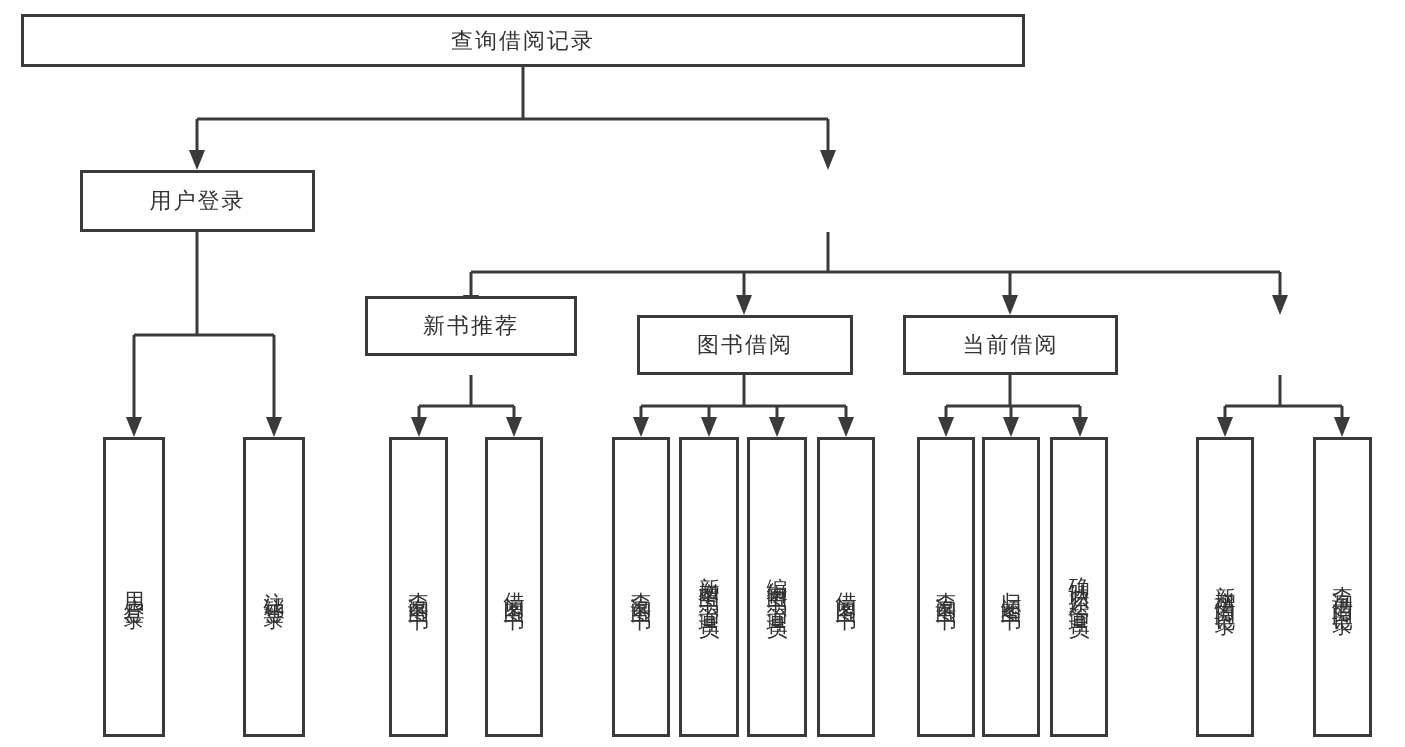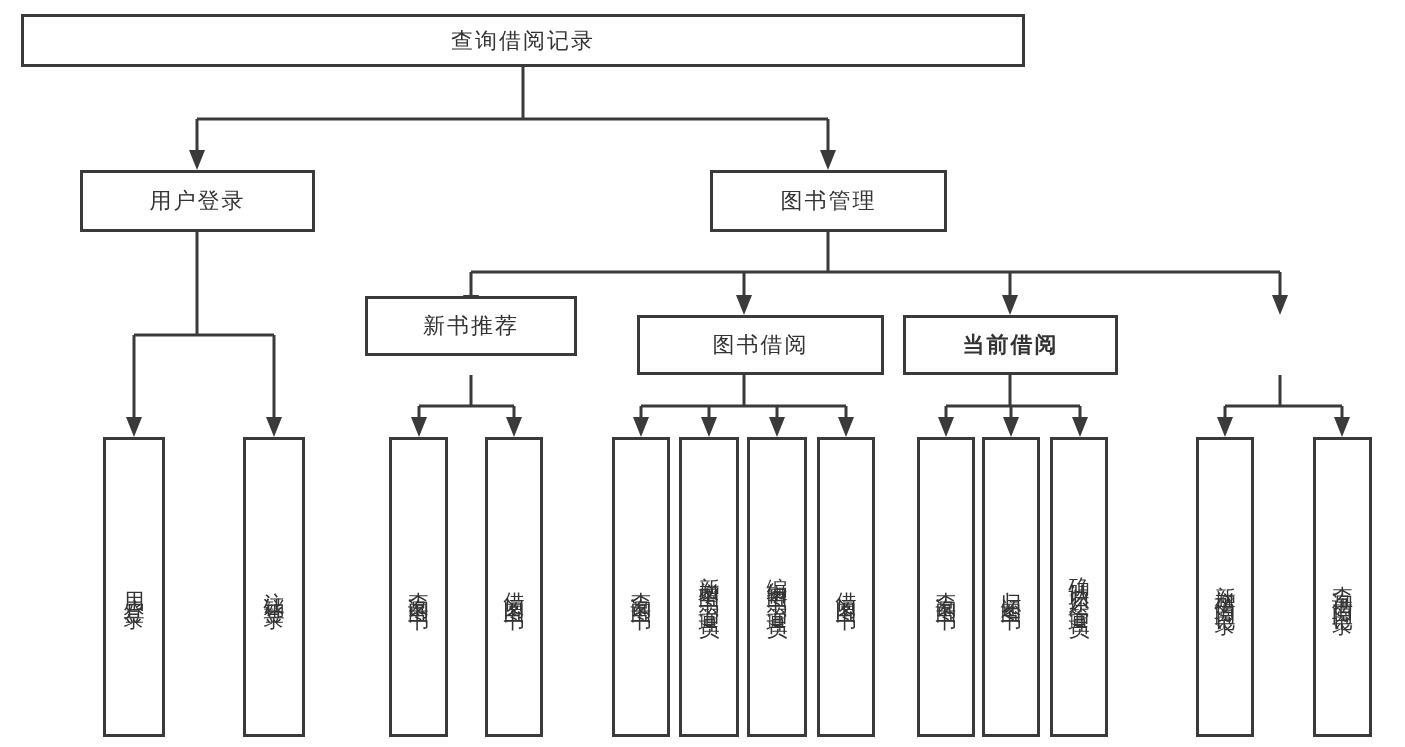--- a/index.html
+++ b/index.html
@@ -77,31 +77,28 @@
     </g>
   </svg>
 
   <div class="box" style="left:21px;top:14px;width:1004px;height:53px;">
     <span class="label-h">查询借阅记录</span>
   </div>
 
   <div class="box" style="left:80px;top:170px;width:235px;height:62px;">
     <span class="label-h">用户登录</span>
   </div>
-  <div class="box" style="left:710px;top:170px;width:237px;height:62px;">
-    <span class="label-h">图书管理</span>
-  </div>
 
   <div class="box" style="left:365px;top:296px;width:212px;height:60px;">
     <span class="label-h">新书推荐</span>
   </div>
-  <div class="box" style="left:637px;top:315px;width:247px;height:60px;">
+  <div class="box" style="left:637px;top:315px;width:216px;height:60px;">
     <span class="label-h">图书借阅</span>
   </div>
-  <div class="box" style="left:903px;top:315px;width:215px;height:60px;font-weight:bold;">
+  <div class="box" style="left:903px;top:315px;width:215px;height:60px;">
     <span class="label-h">当前借阅</span>
   </div>
 
   <div class="box" style="left:103px;top:437px;width:62px;height:300px;">
     <span class="label-v">用户登录</span>
   </div>
   <div class="box" style="left:243px;top:437px;width:62px;height:300px;">
     <span class="label-v">注销登录</span>
   </div>
 

